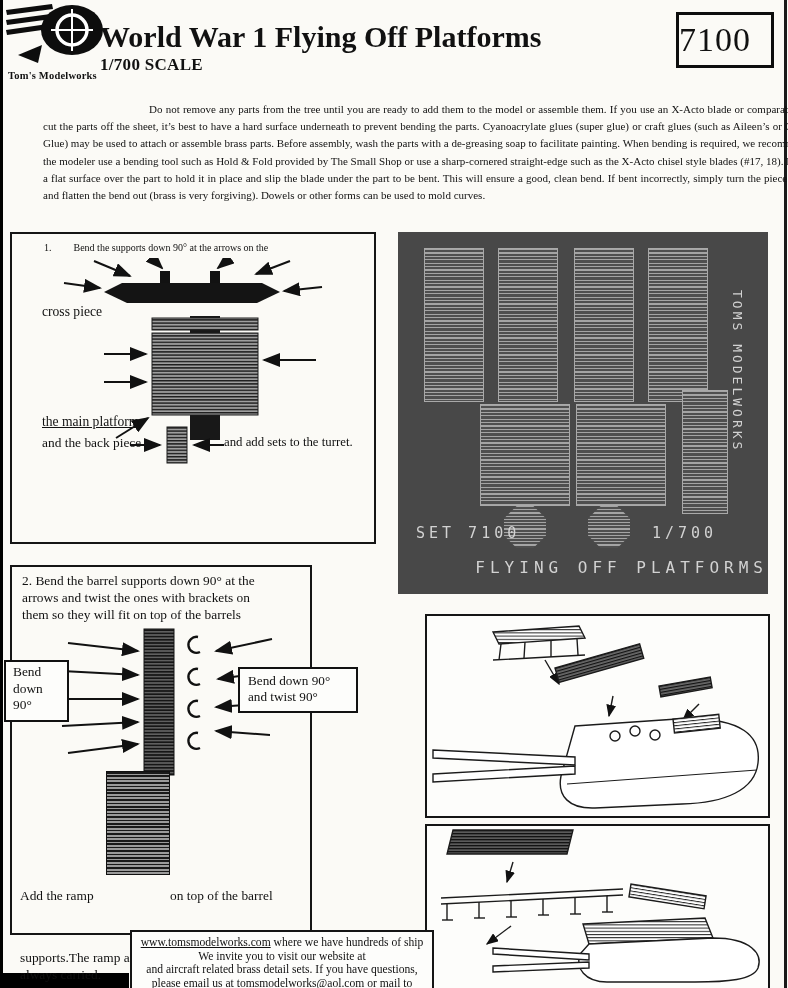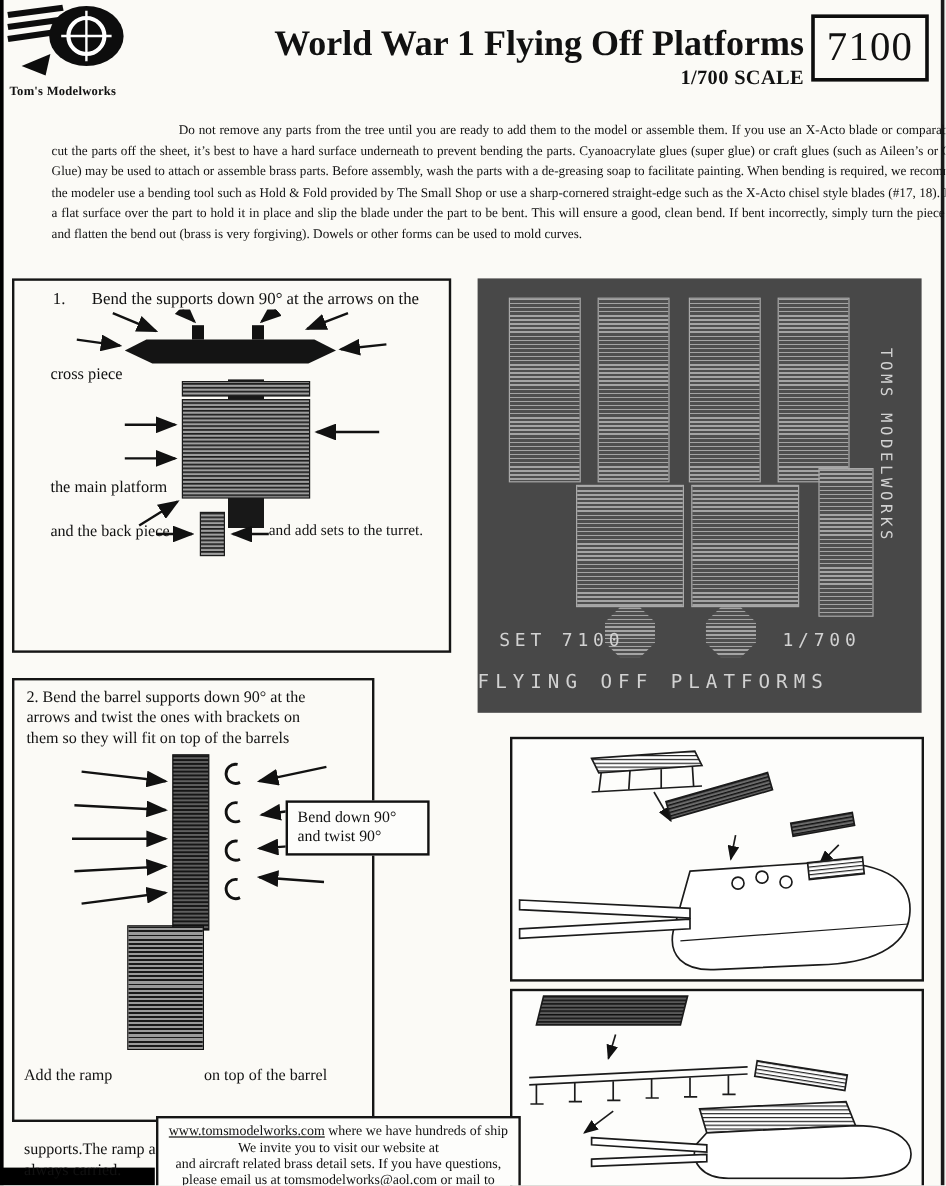--- a/index.html
+++ b/index.html
@@ -8,53 +8,53 @@
   .abs{position:absolute;}
   .box{border:2px solid #151515;}
 
   .edge-l{left:0;top:0;width:3px;height:988px;background:#000;}
   .edge-r{left:784px;top:0;width:3px;height:988px;background:#1a1a1a;}
   .corner-bar{left:0;top:973px;width:129px;height:15px;background:#000;}
 
   .logo{left:6px;top:3px;width:102px;height:86px;}
   .logo-text{font-size:10.5px;font-weight:bold;margin-top:1px;padding-left:2px;letter-spacing:.2px;}
 
-  .titleblock{left:100px;top:20px;width:570px;text-align:right;}
+  .titleblock{left:100px;top:20px;width:570px;text-align:left;}
   .title{font-size:30px;font-weight:bold;white-space:nowrap;}
   .subtitle{font-size:17px;font-weight:bold;margin-top:1px;letter-spacing:.3px;}
 
   .partbox{left:676px;top:12px;width:92px;height:50px;border:3px solid #0d0d0d;
-           display:flex;align-items:center;justify-content:center;font-size:34px;letter-spacing:1px;}
+           display:flex;align-items:center;font-size:34px;letter-spacing:1px;}
 
   .intro{left:28px;top:86px;width:767px;margin:15px;font-size:11px;line-height:17.2px;
          text-align:justify;text-indent:106px;}
 
   
   .s1{left:10px;top:232px;width:362px;height:308px;}
-  .s1h{left:32px;top:8px;font-size:14px;}
+  .s1h{left:32px;top:8px;font-size:10px;}
   .s1h .num{display:inline-block;margin-right:22px;}
   .d-cross{left:40px;top:24px;}
   .lbl-cross{left:30px;top:70px;font-size:13.6px;}
   .d-plat{left:78px;top:82px;}
-  .lbl-plat{left:30px;top:164px;font-size:13.6px;}
+  .lbl-plat{left:30px;top:180px;font-size:13.6px;text-decoration:underline;}
   .lbl-back{left:30px;top:201px;font-size:13.4px;}
   .d-back{left:118px;top:190px;}
   .lbl-add{left:212px;top:201px;font-size:12.8px;}
   .s1body{left:28px;top:231px;font-size:12.2px;line-height:16.6px;white-space:pre;}
 
   
   .etch{left:398px;top:232px;width:370px;height:362px;background:#484848;}
   .ep{position:absolute;border:1.5px solid #a9a9a9;
       background:repeating-linear-gradient(180deg,#a4a4a4 0 1.2px,#4f4f4f 1.2px 3.4px);}
   .eo{position:absolute;background:repeating-linear-gradient(180deg,#a4a4a4 0 1.2px,#4f4f4f 1.2px 3.2px);
       clip-path:polygon(30% 0,70% 0,100% 30%,100% 70%,70% 100%,30% 100%,0 70%,0 30%);}
   .etxt{position:absolute;color:#d2d2d2;font-family:"DejaVu Sans Mono", monospace;}
   .e-set{left:18px;top:292px;font-size:15px;letter-spacing:4px;}
   .e-scale{left:254px;top:292px;font-size:15px;letter-spacing:4px;}
-  .e-name{left:0;top:326px;width:100%;text-align:left;font-size:16px;letter-spacing:5px;}
+  .e-name{left:0;top:326px;width:100%;text-align:right;font-size:16px;letter-spacing:5px;}
   .e-side{left:332px;top:58px;height:240px;writing-mode:vertical-rl;font-size:13px;letter-spacing:3px;}
 
   
   .s2{left:10px;top:565px;width:298px;height:366px;}
   .s2h{left:10px;top:6px;font-size:13.4px;line-height:16.8px;white-space:pre;}
   .d-s2{left:8px;top:60px;}
   .bendL{left:-8px;top:93px;width:54px;height:56px;border:2px solid #111;background:#fdfdfb;
          font-size:13.4px;line-height:16.5px;padding:2px 0 0 7px;white-space:pre-line;}
   .bendR{left:226px;top:100px;width:108px;height:38px;border:2px solid #111;background:#fdfdfb;
          font-size:13.2px;line-height:16px;padding:4px 0 0 8px;white-space:pre-line;}
@@ -219,20 +219,23 @@
         <path d="M178,42 a8,8 0 1,0 2,15" stroke-width="2.4"></path>
         <path d="M178,74 a8,8 0 1,0 2,15" stroke-width="2.4"></path>
         <path d="M178,106 a8,8 0 1,0 2,15" stroke-width="2.4"></path>
         <line x1="252" y1="12" x2="196" y2="24" marker-end="url(#m4)"></line>
         <line x1="256" y1="44" x2="198" y2="52" marker-end="url(#m4)"></line>
         <line x1="252" y1="76" x2="196" y2="80" marker-end="url(#m4)"></line>
         <line x1="250" y1="108" x2="196" y2="104" marker-end="url(#m4)"></line>
       </g>
     </svg>
 
+    <div class="abs bendL">Bend
+down
+90°</div>
     <div class="abs bendR">Bend down 90°
 and twist 90°</div>
 
     <div class="abs ramp"></div>
     <span class="abs rampA">Add the ramp</span>
     <span class="abs rampB">on top of the barrel</span>
     <div class="abs rampRest">supports.The ramp and brackets were not
 always carried.</div>
   </section>
 

